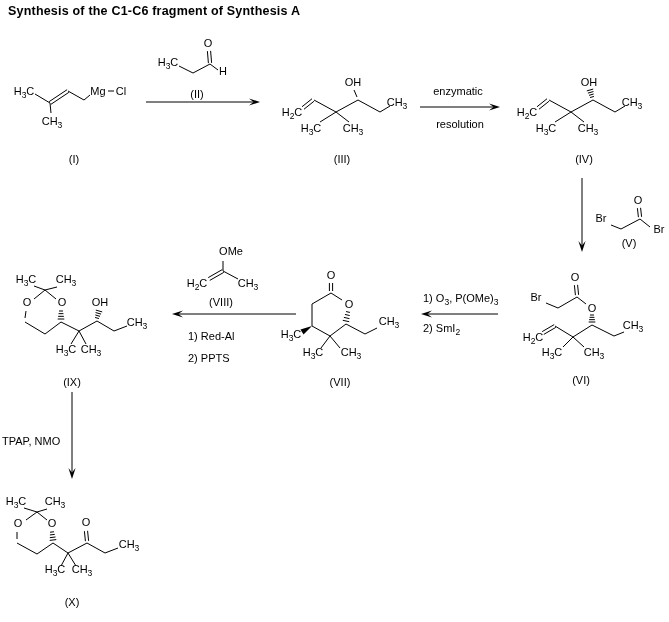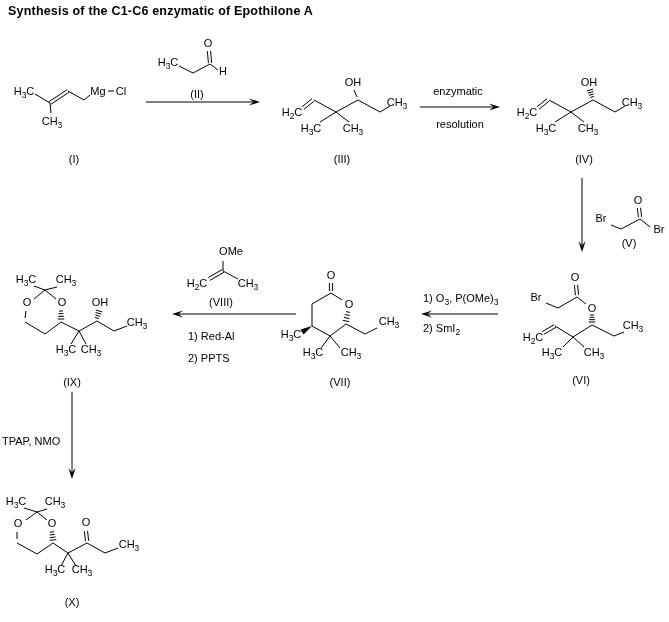--- a/index.html
+++ b/index.html
@@ -7,21 +7,21 @@
         font-family:"Liberation Sans","DejaVu Sans",sans-serif;}
   .title{position:absolute;left:8px;top:4px;font-size:12.5px;font-weight:bold;color:#000;
          letter-spacing:0.2px;white-space:nowrap;}
   svg{position:absolute;left:0;top:0;}
   svg text{font-family:"Liberation Sans","DejaVu Sans",sans-serif;font-size:11px;fill:#000;}
 </style>
 </head>
 <body>
 
 <div class="page">
-  <div class="title">Synthesis of the C1-C6 enzymatic of Epothilone A</div>
+  <div class="title">Synthesis of the C1-C6 fragment of Synthesis A</div>
   <svg id="scheme-svg" xmlns="http://www.w3.org/2000/svg" width="669" height="622" viewBox="0 0 669 622">
       <g>
         <line x1="35" y1="94" x2="50" y2="103" stroke="#000000" stroke-width="1"></line>
         <line x1="50" y1="103" x2="51" y2="113" stroke="#000000" stroke-width="1"></line>
         <line x1="50.887520313960366" y1="104.33128047094056" x2="68.88752031396037" y2="92.33128047094056" stroke="#000000" stroke-width="1"></line>
         <line x1="49.112479686039634" y1="101.66871952905944" x2="67.11247968603963" y2="89.66871952905944" stroke="#000000" stroke-width="1"></line>
         <line x1="68" y1="91" x2="84" y2="100" stroke="#000000" stroke-width="1"></line>
         <line x1="84" y1="100" x2="90" y2="95" stroke="#000000" stroke-width="1"></line>
         <line x1="108" y1="91" x2="114" y2="91" stroke="#000000" stroke-width="1"></line>
         <text x="24" y="95" text-anchor="middle" fill="#000000"><tspan>H</tspan><tspan dy="3" font-size="8.5">3</tspan><tspan dy="-3">C</tspan></text>

